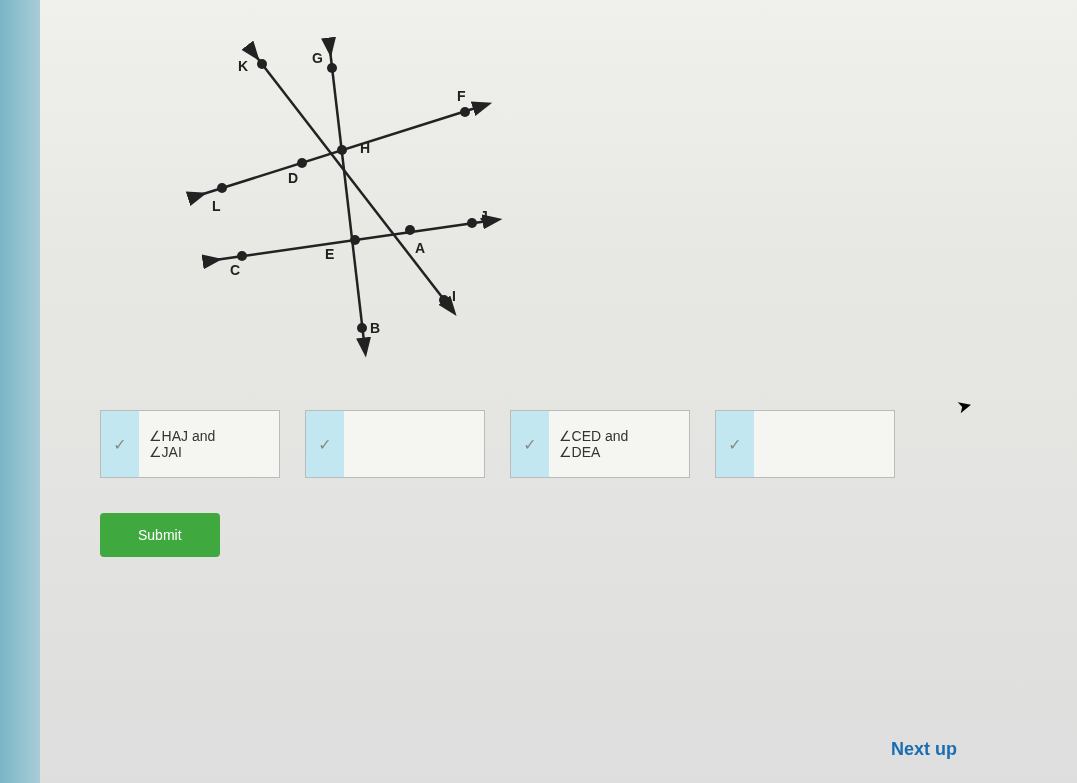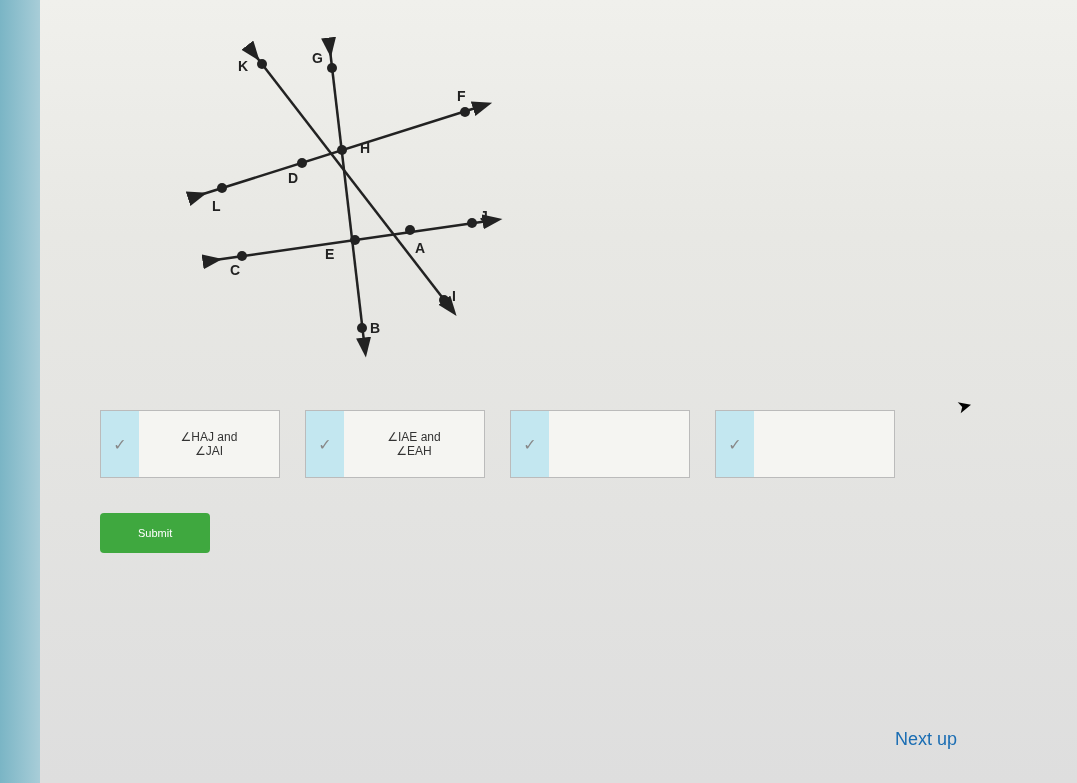--- a/index.html
+++ b/index.html
@@ -68,51 +68,50 @@
       display: flex;
       align-items: center;
       justify-content: center;
       color: #888;
       font-size: 16px;
     }
     .option-text {
       flex: 1;
       display: flex;
       flex-direction: column;
-      align-items: center;
       justify-content: center;
-      font-size: 12px;
+      font-size: 14px;
       color: #333;
       font-style: italic;
       padding: 0 10px;
     }
     .angle { font-style: normal; }
     .submit-btn {
       background: #3fa83f;
       color: #fff;
       border: none;
       padding: 14px 38px;
-      font-size: 11px;
+      font-size: 14px;
       border-radius: 4px;
       cursor: pointer;
       font-family: inherit;
       margin-left: 10px;
     }
     .next-up {
       position: absolute;
       right: 120px;
       bottom: 15px;
       text-align: center;
       font-size: 18px;
       color: #444;
     }
     .next-up .title {
       color: #1a6db3;
-      font-weight: normal;
-      margin-bottom: 18px;
+      font-weight: bold;
+      margin-bottom: 8px;
     }
     .cursor {
       position: absolute;
       right: 105px;
       top: 395px;
       font-size: 18px;
       color: #000;
       transform: rotate(-15deg);
     }
   </style>
@@ -169,27 +168,27 @@
   <div class="options-row">
     <div class="option">
       <div class="check-box">✓</div>
       <div class="option-text">
         <span class="angle">∠HAJ and</span>
         <span class="angle">∠JAI</span>
       </div>
     </div>
     <div class="option">
       <div class="check-box">✓</div>
+    </div>
+    <div class="option">
+      <div class="check-box">✓</div>
       <div class="option-text">
-        <span class="angle">∠IAE and</span>
-        <span class="angle">∠EAH</span>
+        <span class="angle">∠CED and</span>
+        <span class="angle">∠DEA</span>
       </div>
-    </div>
-    <div class="option">
-      <div class="check-box">✓</div>
     </div>
     <div class="option">
       <div class="check-box">✓</div>
     </div>
   </div>
 
   <button class="submit-btn">Submit</button>
 
   <div class="next-up">
     <div class="title">Next up</div>

